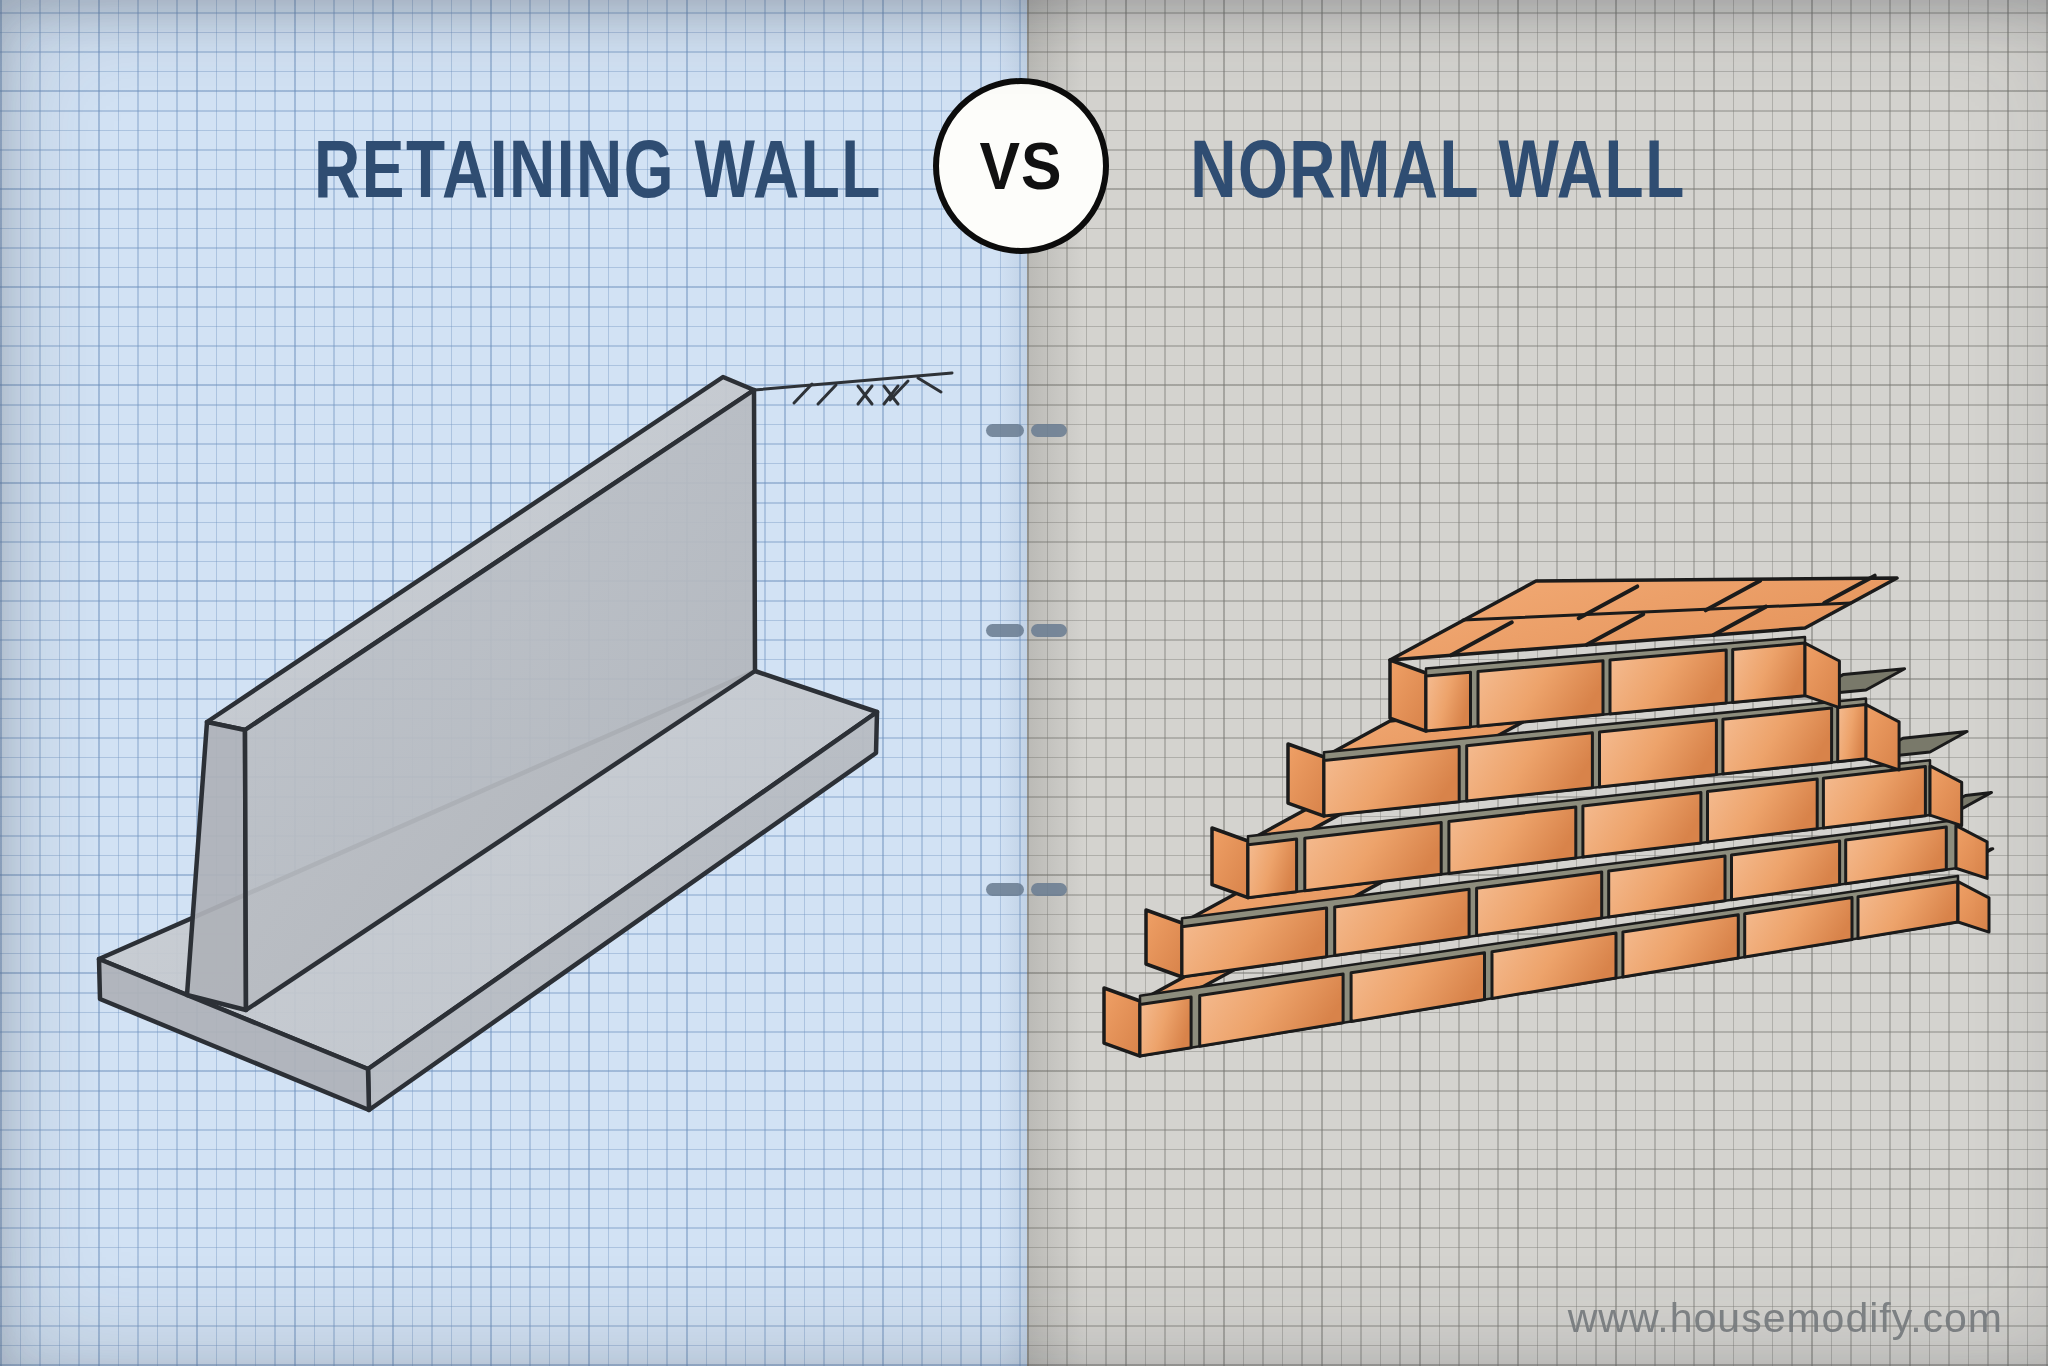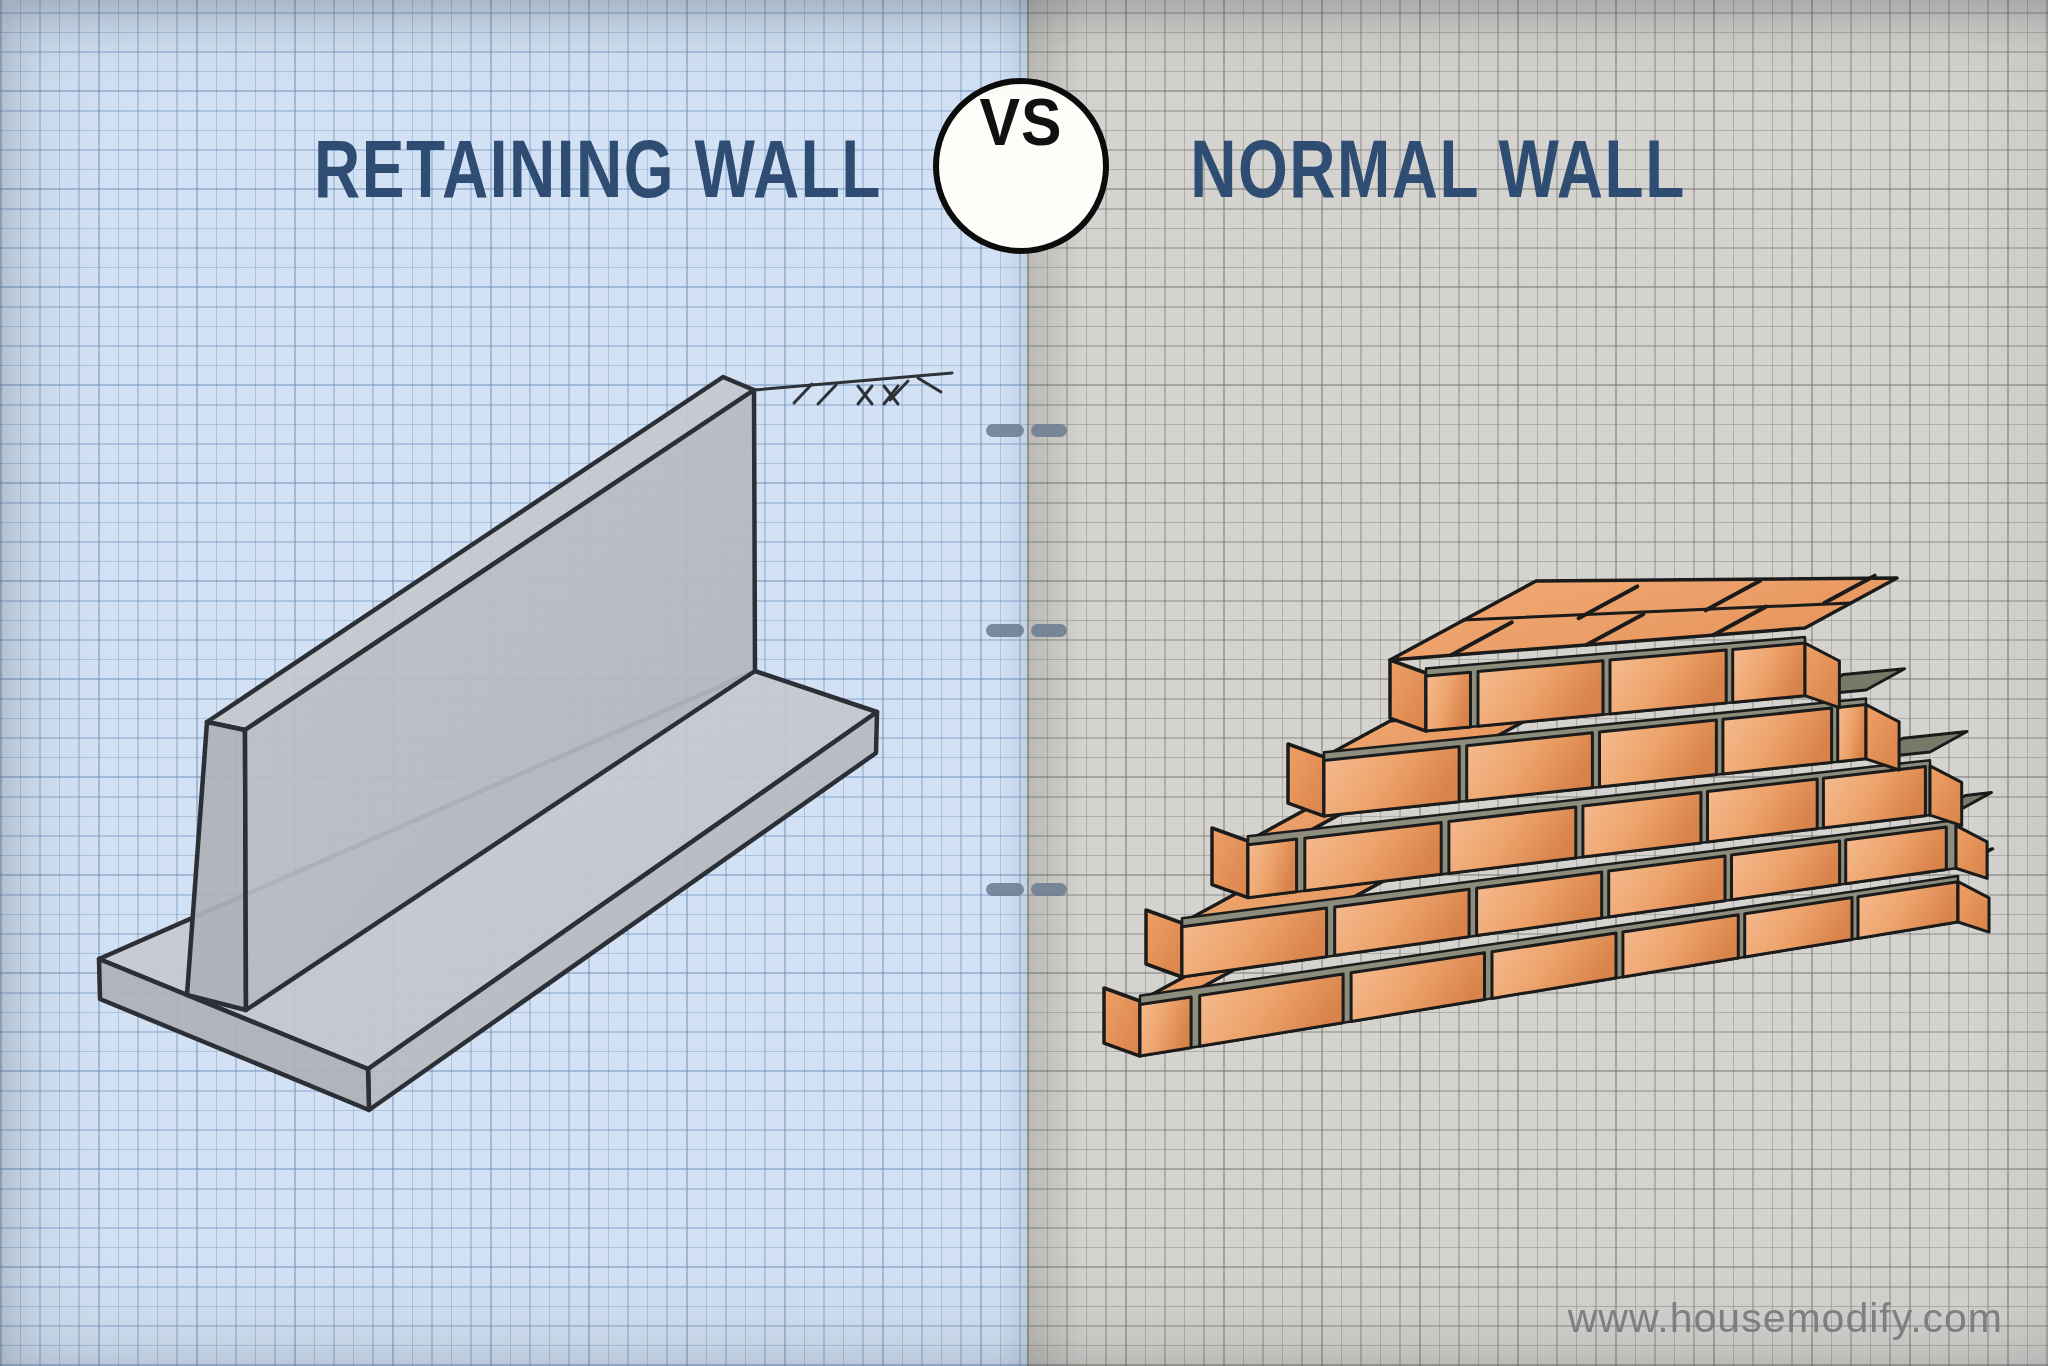--- a/index.html
+++ b/index.html
@@ -37,21 +37,21 @@
     position:absolute;top:128px;transform:translateX(-50%) scaleX(.78);
     font-size:82px;font-weight:bold;letter-spacing:2px;color:var(--title-text);
     white-space:nowrap;line-height:1;
   }
   #title-left{left:598px;}
   #title-right{left:1438px;}
   
   #vs-badge{
     position:absolute;left:933px;top:78px;width:176px;height:176px;border-radius:50%;
     background:var(--vs-bg);border:6px solid var(--vs-border);box-sizing:border-box;
-    display:flex;align-items:flex-start;justify-content:center;
+    display:flex;align-items:center;justify-content:center;
   }
   #vs-badge span{font-size:66px;font-weight:bold;letter-spacing:1px;color:var(--vs-text);transform:scaleX(.92);}
   
   .dash{position:absolute;height:13px;border-radius:7px;background:var(--dash-color);opacity:.88;}
   
   svg{position:absolute;left:0;top:0;overflow:visible;}
   
   #watermark{
     position:absolute;right:82px;bottom:24px;font-size:41px;letter-spacing:1px;
     color:var(--watermark-text);opacity:.95;

